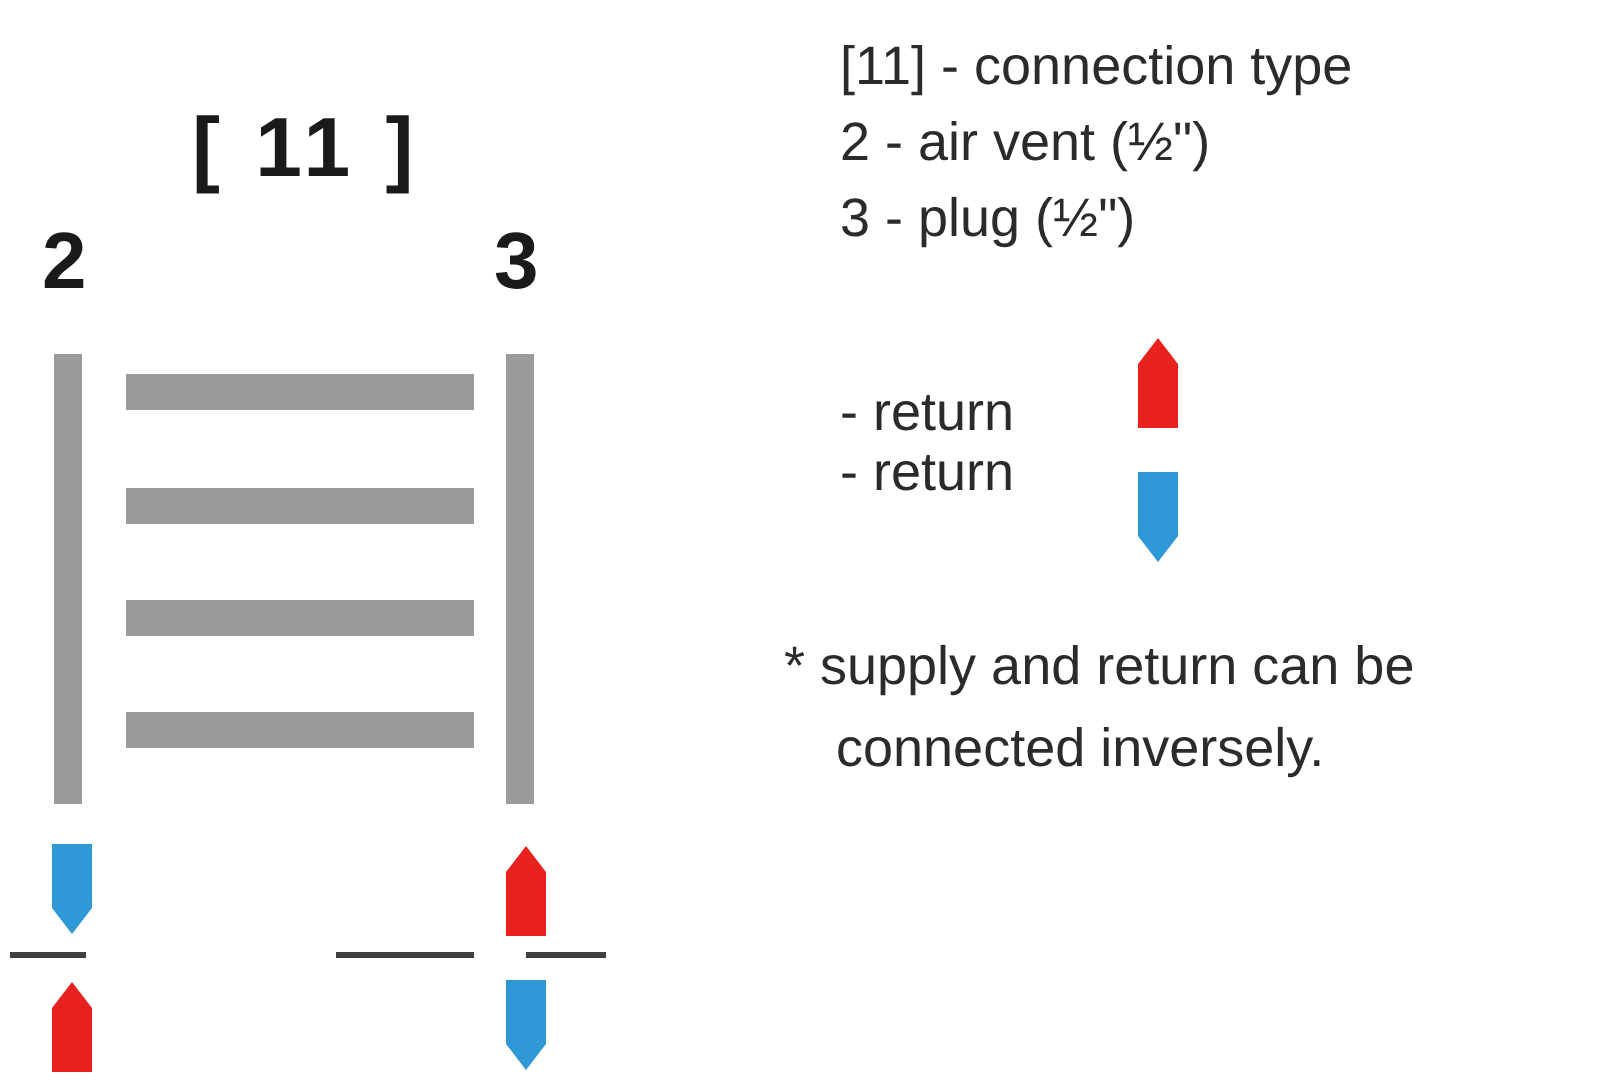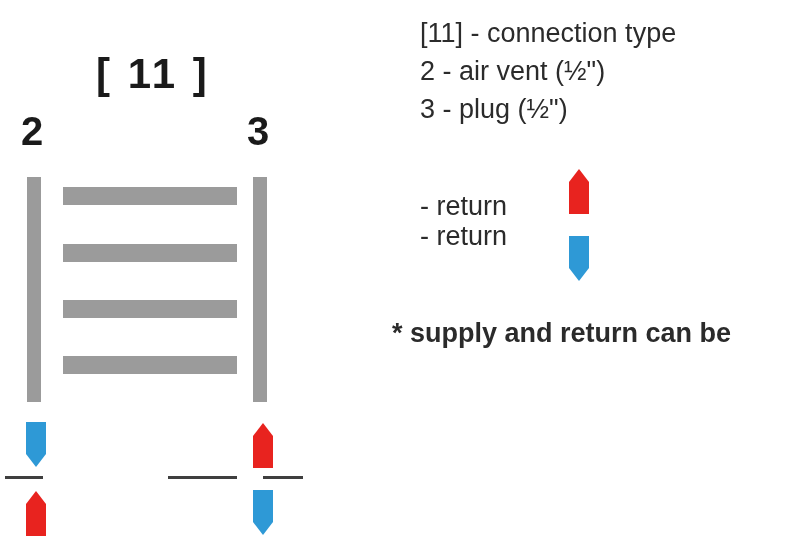--- a/index.html
+++ b/index.html
@@ -136,21 +136,21 @@
   #arrow-return { left: 176px; top: 236px; }
 
   .note-line {
     position: absolute;
     font-family: "Liberation Sans", sans-serif;
     font-size: 27px;
     line-height: 27px;
     color: #2b2b2b;
     white-space: nowrap;
   }
-  #note-0 { left: 0px;  top: 320px; font-weight: bold; }
+  #note-0 { left: 0px;  top: 320px; }
   #note-1 { left: 26px; top: 361px; }
 </style>
 </head>
 <body>
 
 <div id="stage">
 
   <div id="diagram">
 
     <div class="conn-label" id="type-label">[ 11 ]</div>
@@ -215,15 +215,16 @@
     </span>
 
     <span class="arrow" id="arrow-return">
       <svg viewBox="0 0 22 46" xmlns="http://www.w3.org/2000/svg">
         <polygon points="1,0 21,0 21,32 11,45 1,32" fill="#2e99d6"></polygon>
       </svg>
     </span>
 
     <div class="note-line" id="note-0">* supply and return can be</div>
 
+    <div class="note-line" id="note-1">connected inversely.</div>
   </div>
 
 </div>
 
 </body></html>

